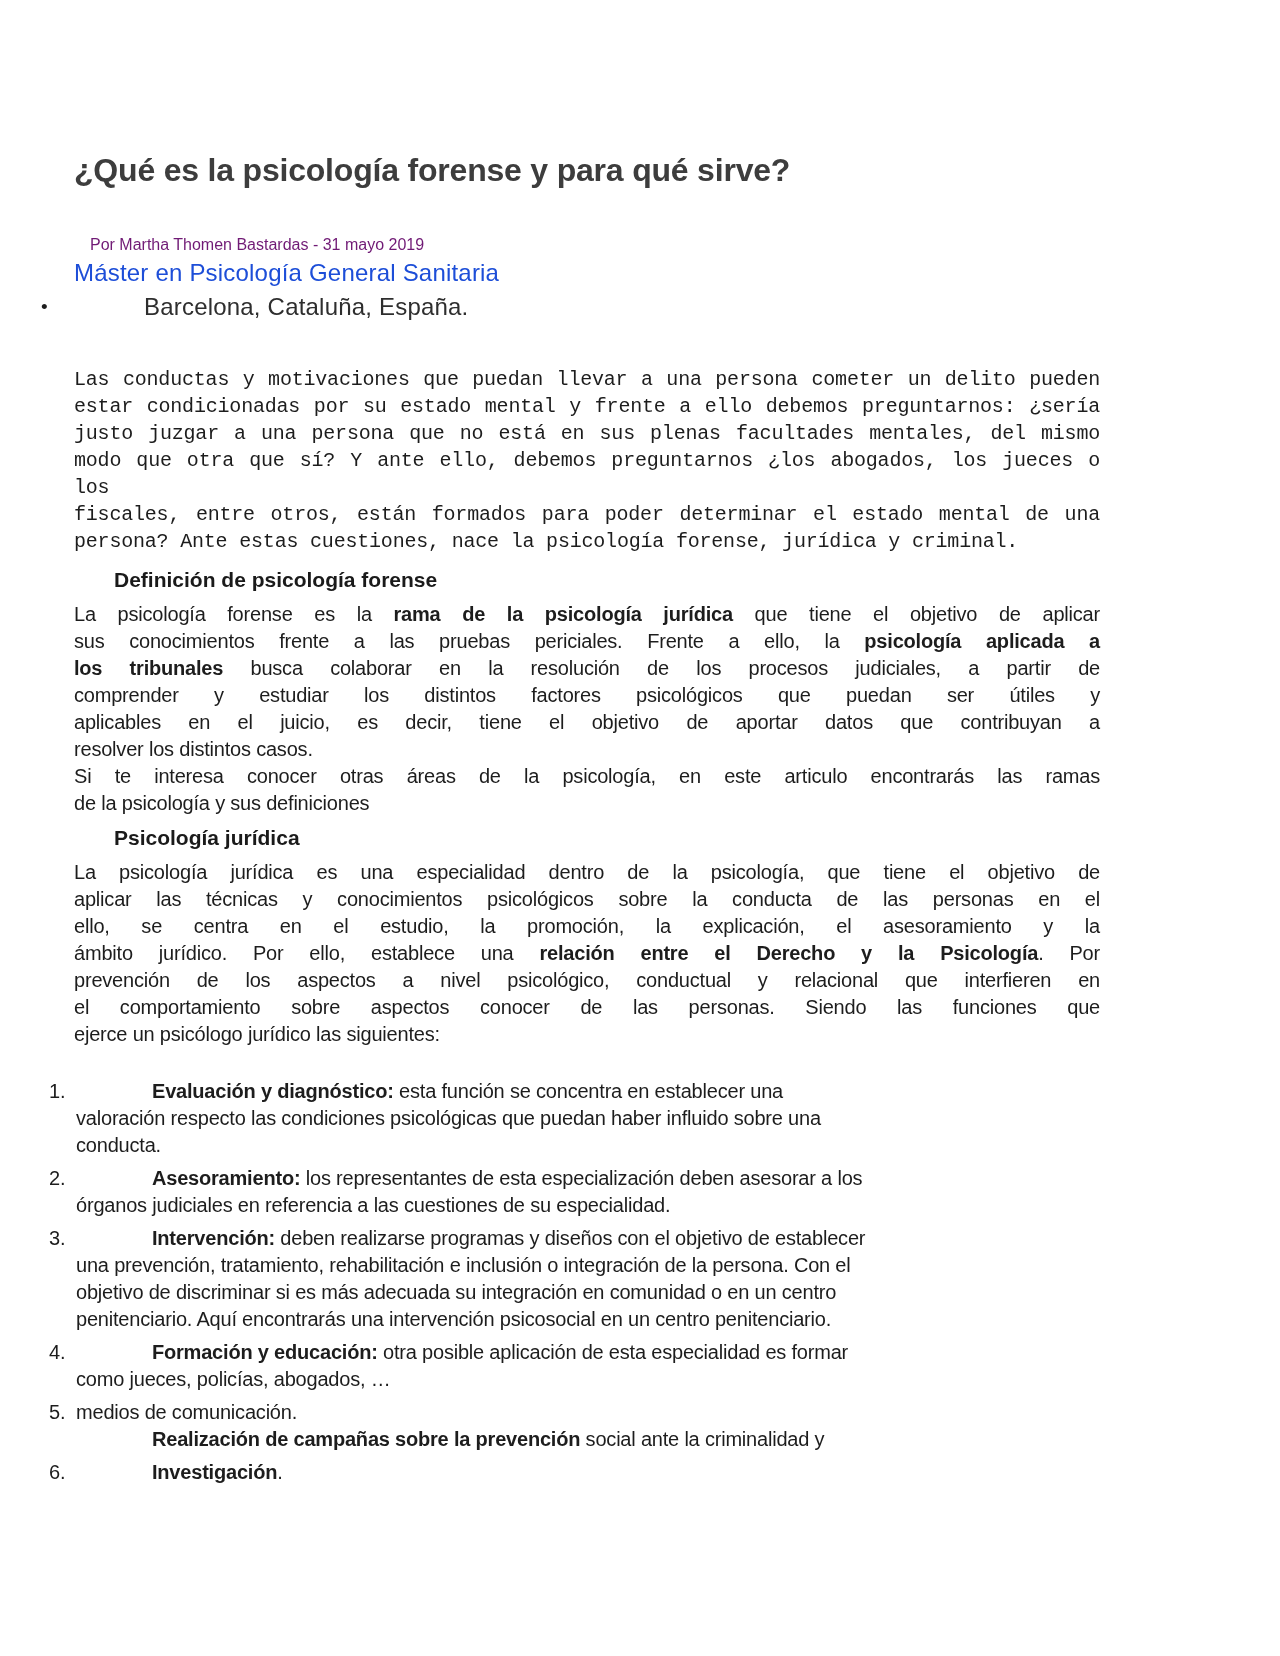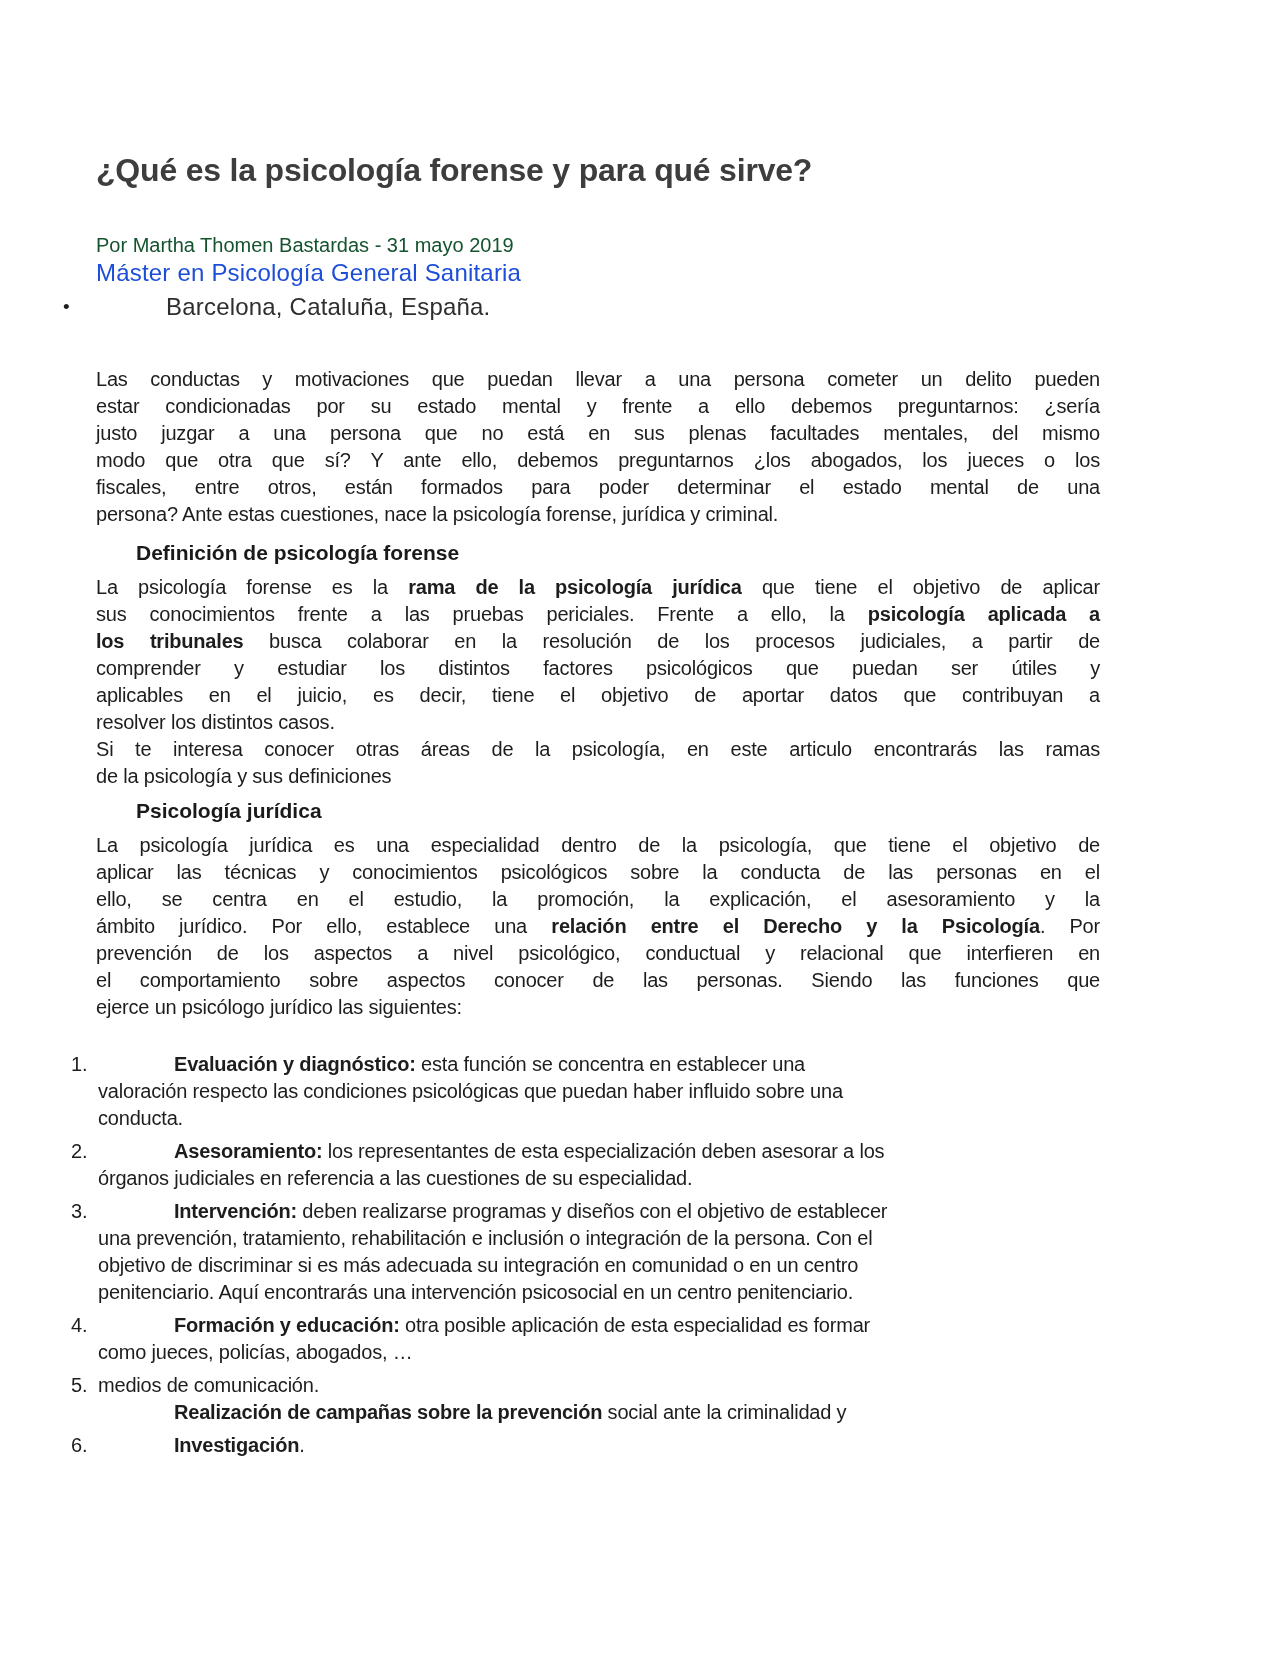--- a/index.html
+++ b/index.html
@@ -6,35 +6,36 @@
   body {
     width: 1280px; height: 1656px;
     background: #ffffff;
     font-family: "Liberation Sans", sans-serif;
     color: #1d1d1d;
     overflow: hidden;
   }
   .page {
     box-sizing: border-box;
     width: 1280px; height: 1656px;
-    padding: 140px 180px 0 96px;
+    padding: 140px 180px 0 74px;
   }
   .doc-title {
     margin-top: 10px;
     font-size: 32px;
     font-weight: 700;
     line-height: 40px;
     letter-spacing: -0.2px;
     color: #3d3d3d;
   }
   .byline {
     margin-top: 44px;
-    font-size: 20px;
+    font-size: 16px;
     line-height: 22px;
-    color: #14532d;
+    color: #701a75;
+    margin-left: 16px;
   }
   .affiliation {
     margin-top: 2px;
     font-size: 24px;
     line-height: 30px;
     letter-spacing: 0.2px;
     color: #1d4ed8;
   }
   .bullet-row {
     margin-top: 4px;
@@ -49,21 +50,21 @@
     flex: none;
     width: 103px;
     font-size: 19px;
     line-height: 30px;
     color: #1d1d1d;
   }
   .para {
     font-size: 20px;
     letter-spacing: -0.2px;
   }
-  .para-intro { margin-top: 44px; }
+  .para-intro { margin-top: 44px; font-family: Liberation Mono, monospace; }
   .para-def   { margin-top: 8px; }
   .para-more  { margin-top: 0; }
   .para-jur   { margin-top: 8px; }
   .text-line { line-height: 27px; min-height: 27px; text-align: left; }
   .text-line.just { text-align: justify; text-align-last: justify; }
   .r-b { font-weight: 700; }
   .section-heading {
     margin: 12px 0 0 40px;
     font-size: 21px;
     font-weight: 700;

